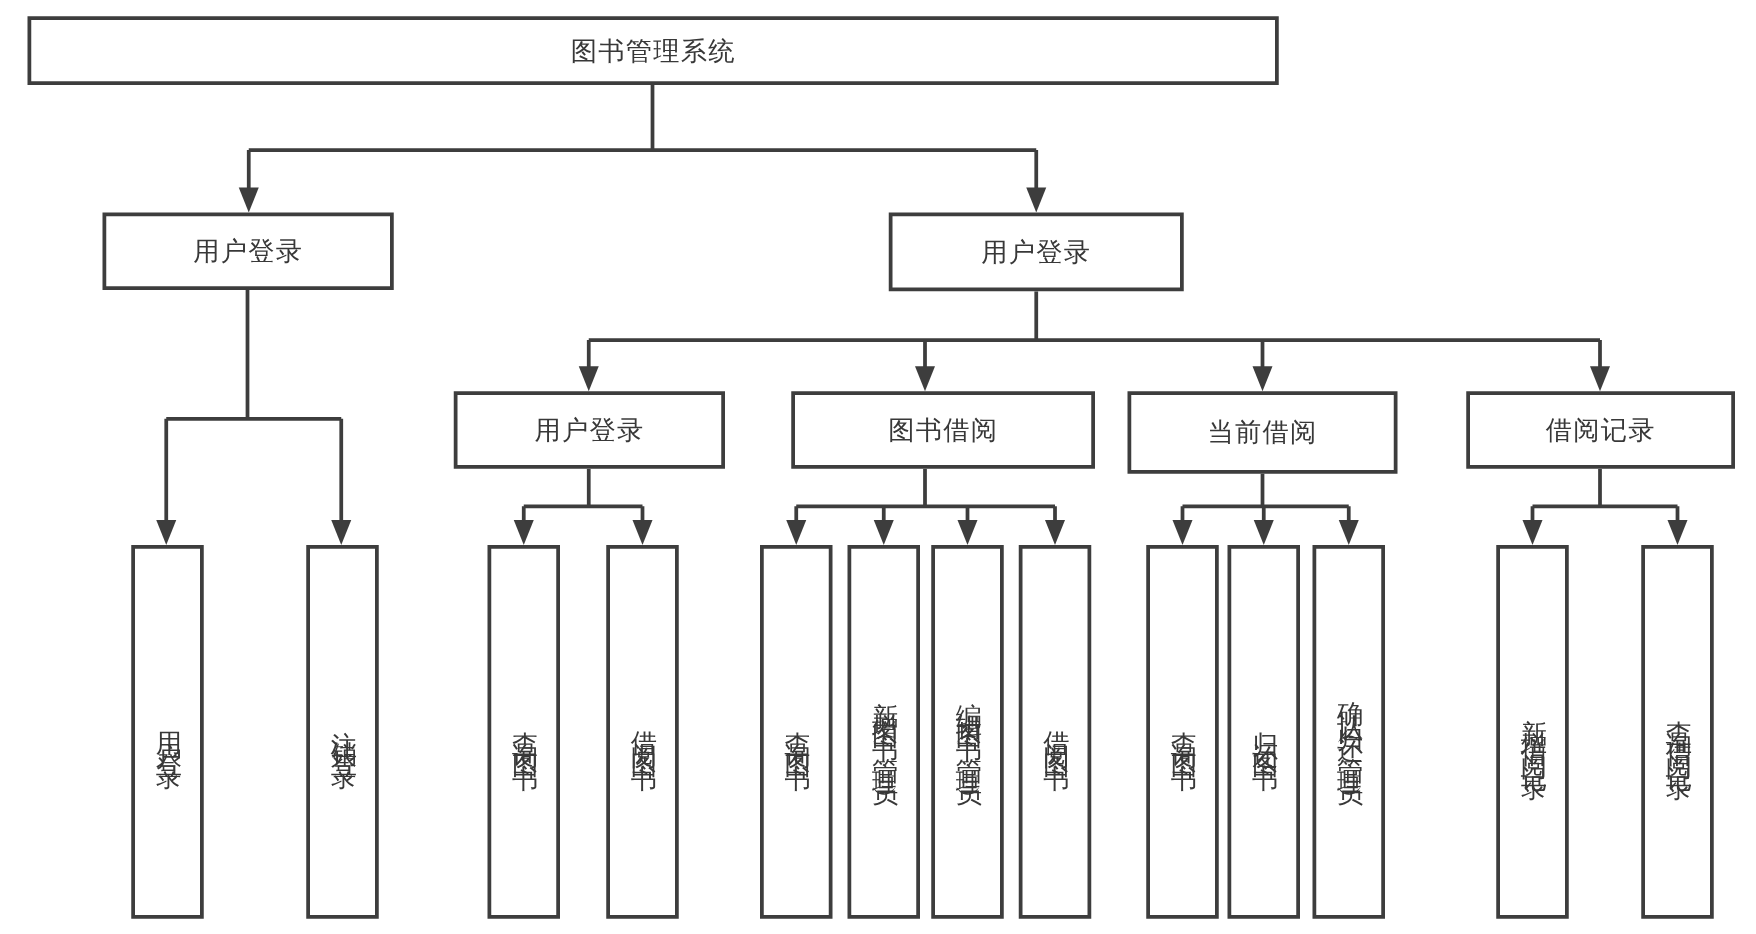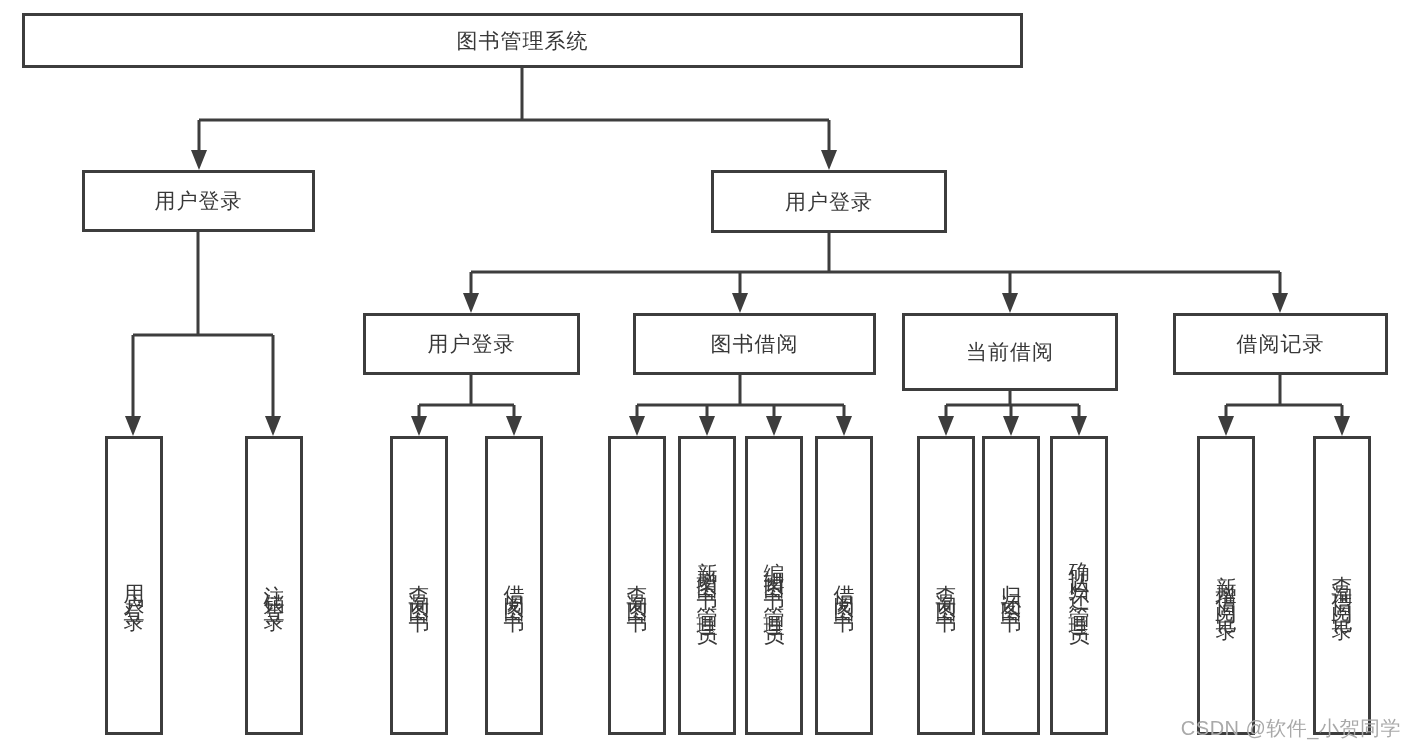--- a/index.html
+++ b/index.html
@@ -117,21 +117,21 @@
   <div class="hbox" style="left:711px; top:170px; width:236px; height:63px">
     <span>用户登录</span>
   </div>
 
   <div class="hbox" style="left:363px; top:313px; width:217px; height:62px">
     <span>用户登录</span>
   </div>
   <div class="hbox" style="left:633px; top:313px; width:243px; height:62px">
     <span>图书借阅</span>
   </div>
-  <div class="hbox" style="left:902px; top:313px; width:216px; height:78px">
+  <div class="hbox" style="left:902px; top:313px; width:216px; height:66px">
     <span>当前借阅</span>
   </div>
   <div class="hbox" style="left:1173px; top:313px; width:215px; height:62px">
     <span>借阅记录</span>
   </div>
 
   <div class="vbox" style="left:105px; top:436px">
     <span class="vtext">用户登录</span>
   </div>
   <div class="vbox" style="left:245px; top:436px">
@@ -168,15 +168,14 @@
     <span class="vtext">确认归还（管理员）</span>
   </div>
 
   <div class="vbox" style="left:1197px; top:436px">
     <span class="vtext">新增借阅记录</span>
   </div>
   <div class="vbox" style="left:1313px; top:436px">
     <span class="vtext">查询借阅记录</span>
   </div>
 
-  <div id="watermark">CSDN @软件_小贺同学</div>
 
 </div>
 
 </body></html>

